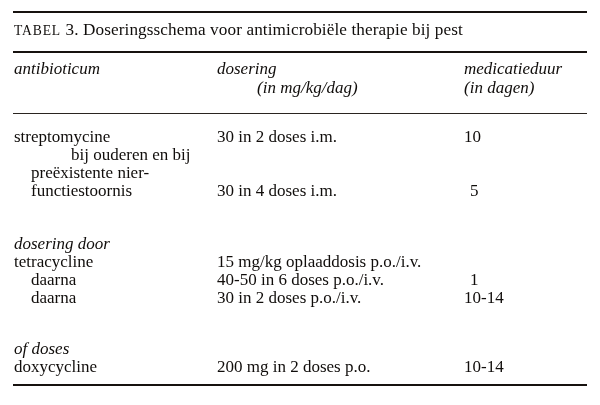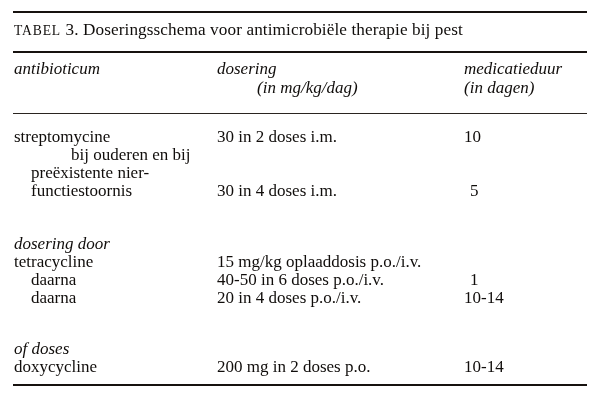--- a/index.html
+++ b/index.html
@@ -139,21 +139,21 @@
   <div class="cell italic col-a" id="g-label">dosering door</div>
 
   <div class="cell col-a" id="t-name">tetracycline</div>
   <div class="cell col-b" id="t-dose">15 mg/kg oplaaddosis p.o./i.v.</div>
 
   <div class="cell col-a-ind" id="t1-name">daarna</div>
   <div class="cell col-b" id="t1-dose">40-50 in 6 doses p.o./i.v.</div>
   <div class="cell col-c-ind" id="t1-dur">1</div>
 
   <div class="cell col-a-ind" id="t2-name">daarna</div>
-  <div class="cell col-b" id="t2-dose">20 in 4 doses p.o./i.v.</div>
+  <div class="cell col-b" id="t2-dose">30 in 2 doses p.o./i.v.</div>
   <div class="cell col-c" id="t2-dur">10-14</div>
 
   <div class="cell italic col-a" id="o-label">of doses</div>
 
   <div class="cell col-a" id="d-name">doxycycline</div>
   <div class="cell col-b" id="d-dose">200 mg in 2 doses p.o.</div>
   <div class="cell col-c" id="d-dur">10-14</div>
 
 </div>
 

